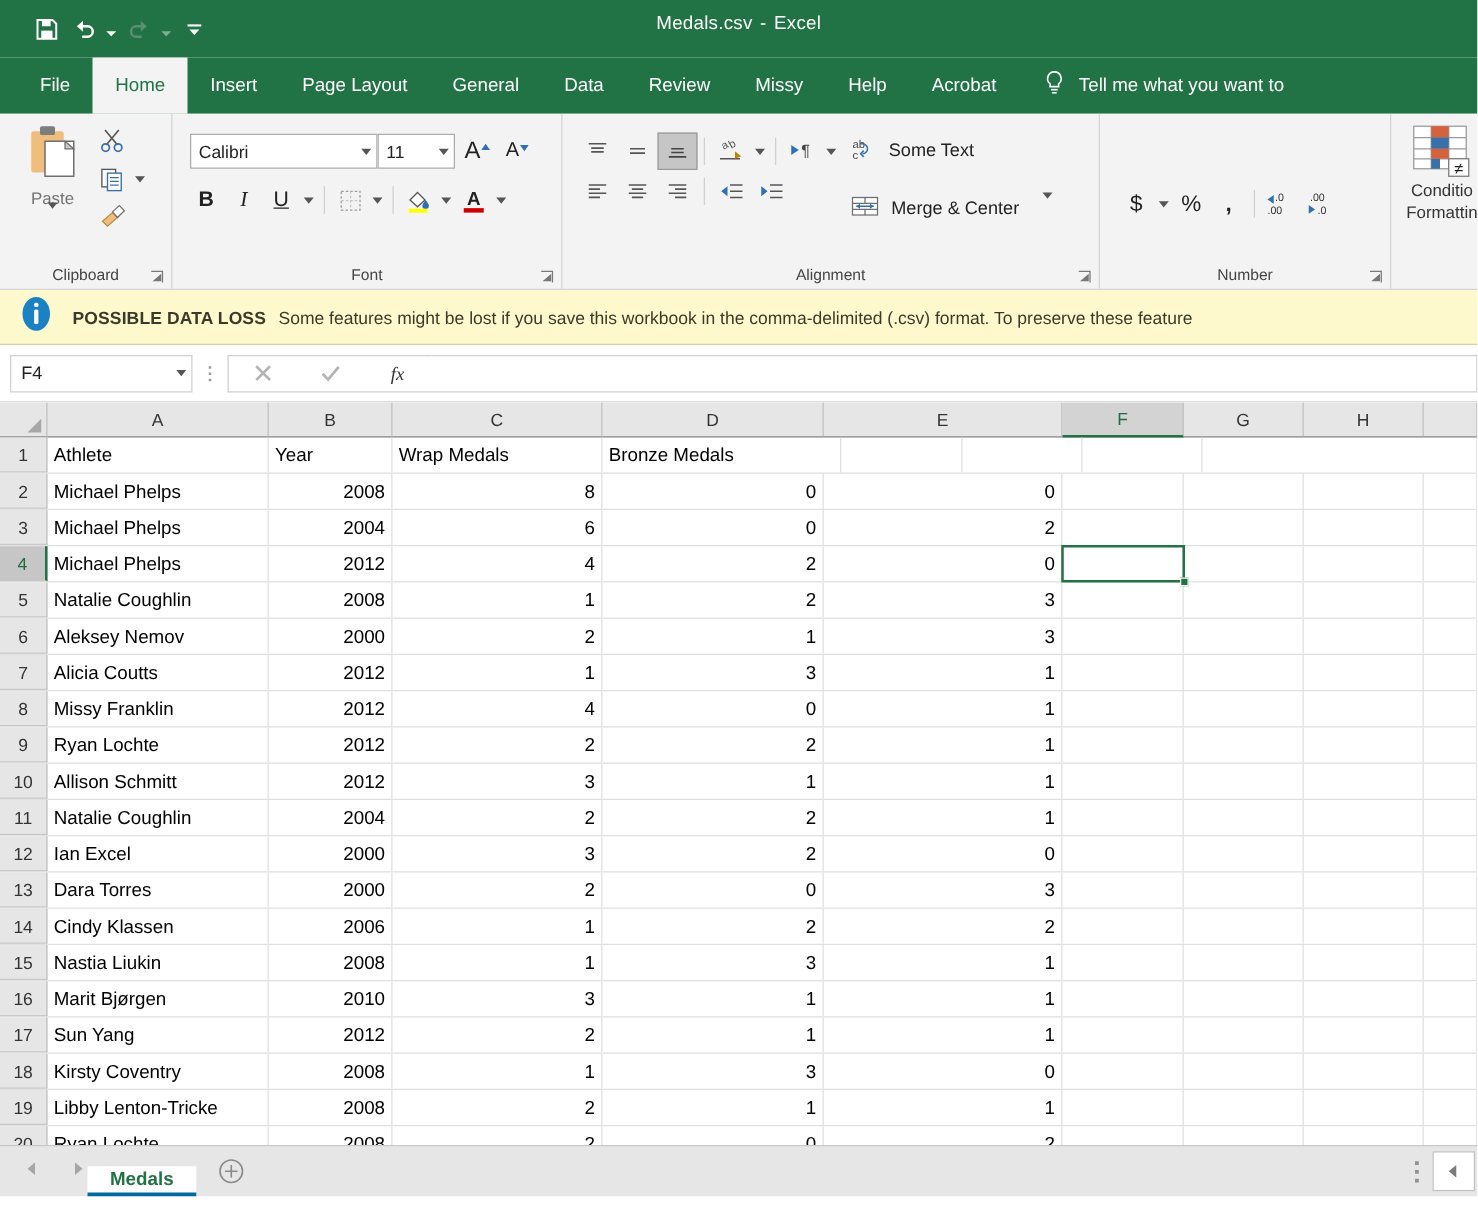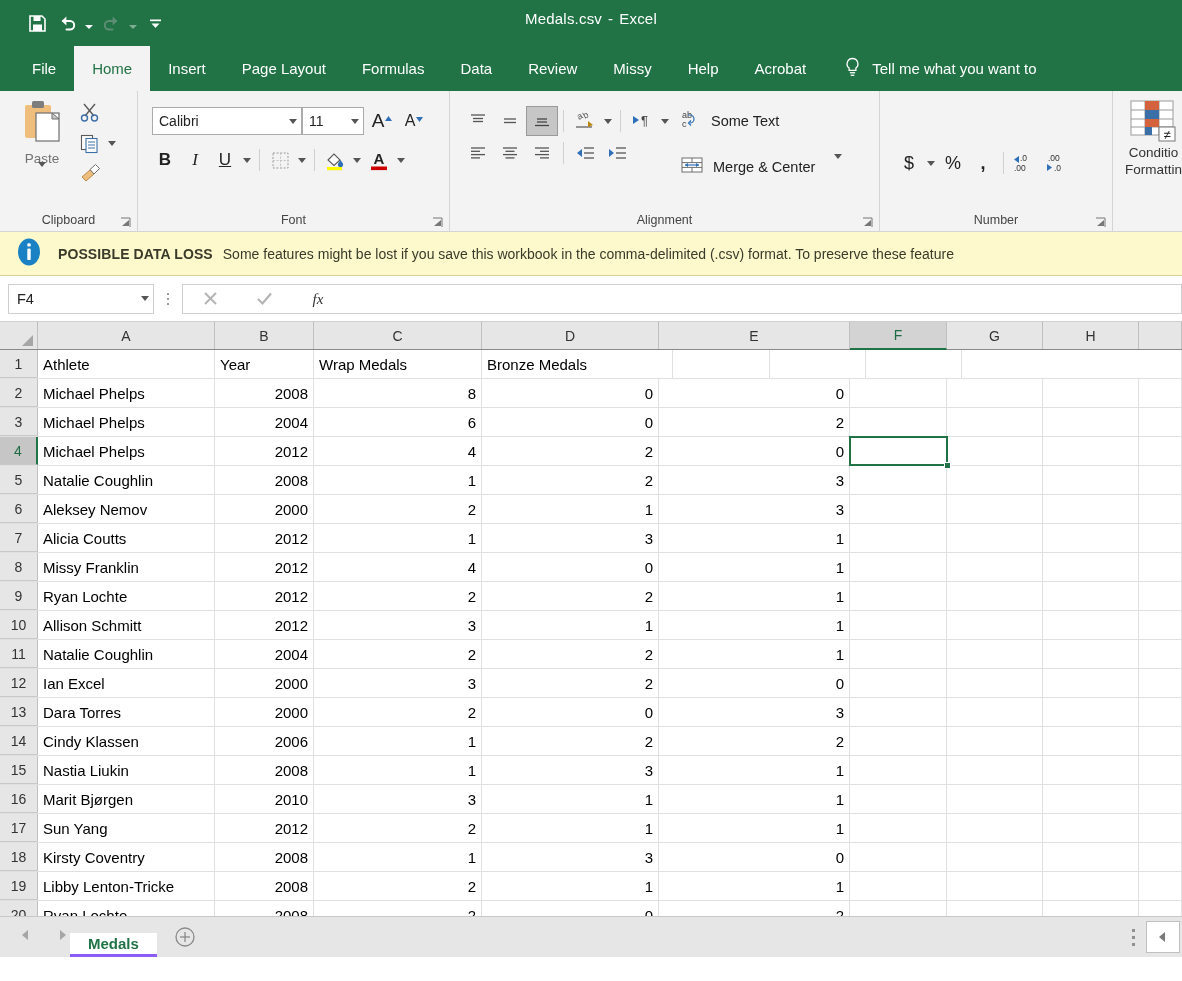--- a/index.html
+++ b/index.html
@@ -317,21 +317,21 @@
     border-top: 1px solid #c9c9c9;
     display: flex; align-items: stretch;
   }
   .nav-arrows { display: flex; align-items: center; padding-left: 18px; gap: 24px; }
   .sheet-tab {
     display: flex; align-items: center;
     padding: 0 18px;
     font-size: 15px; font-weight: bold;
     color: #217346;
     background: #ffffff;
-    border-bottom: 3px solid #8b5cf6;
+    border-bottom: 3px solid #0369a1;
     margin-top: 16px;
   }
   .add-sheet {
     display: flex; align-items: center; justify-content: center;
     width: 56px;
   }
   .tb-right {
     position: absolute; right: 0; top: 0; bottom: 0;
     display: flex; align-items: center;
   }
@@ -387,21 +387,21 @@
   <div class="title-text">
     <span>Medals.csv</span><span>-</span><span>Excel</span>
   </div>
 </div>
 
 <div class="tabbar">
   <div class="tab">File</div>
   <div class="tab active">Home</div>
   <div class="tab">Insert</div>
   <div class="tab">Page Layout</div>
-  <div class="tab">Formulas</div>
+  <div class="tab">General</div>
   <div class="tab">Data</div>
   <div class="tab">Review</div>
   <div class="tab">Missy</div>
   <div class="tab">Help</div>
   <div class="tab">Acrobat</div>
   <div class="tellme">
     <span>
       <svg width="17" height="21" viewBox="0 0 17 21">
         <path d="M8.5 1.5 a5.4 5.4 0 0 1 3.4 9.6 v2.2 h-6.8 v-2.2 A5.4 5.4 0 0 1 8.5 1.5 Z" fill="none" stroke="#ffffff" stroke-width="1.3"></path>
         <rect x="5.9" y="15.1" width="5.2" height="1.3" fill="#ffffff"></rect>

